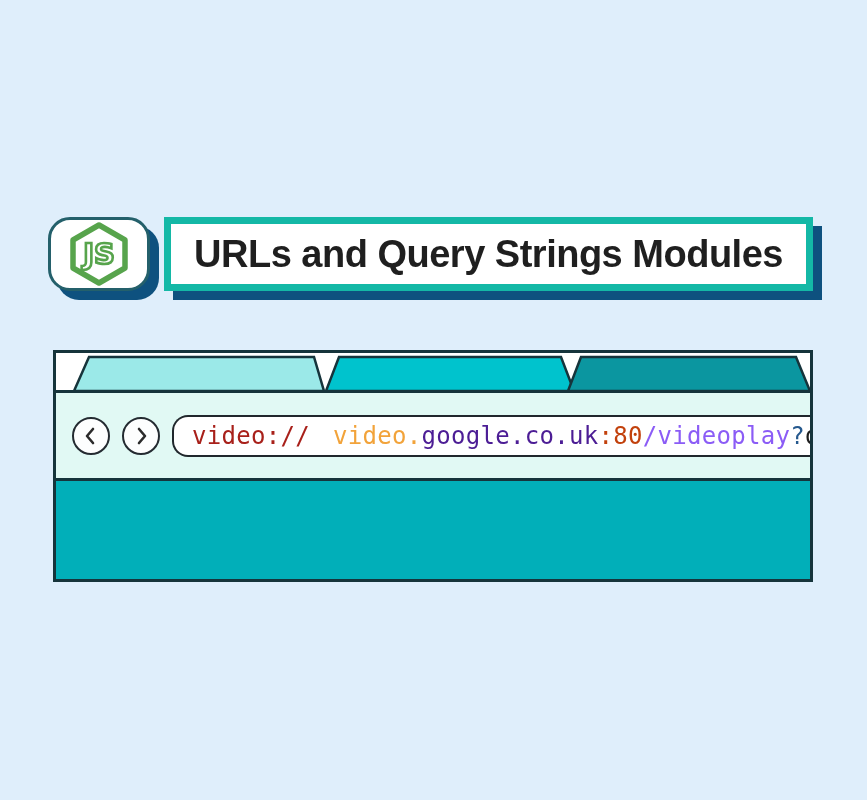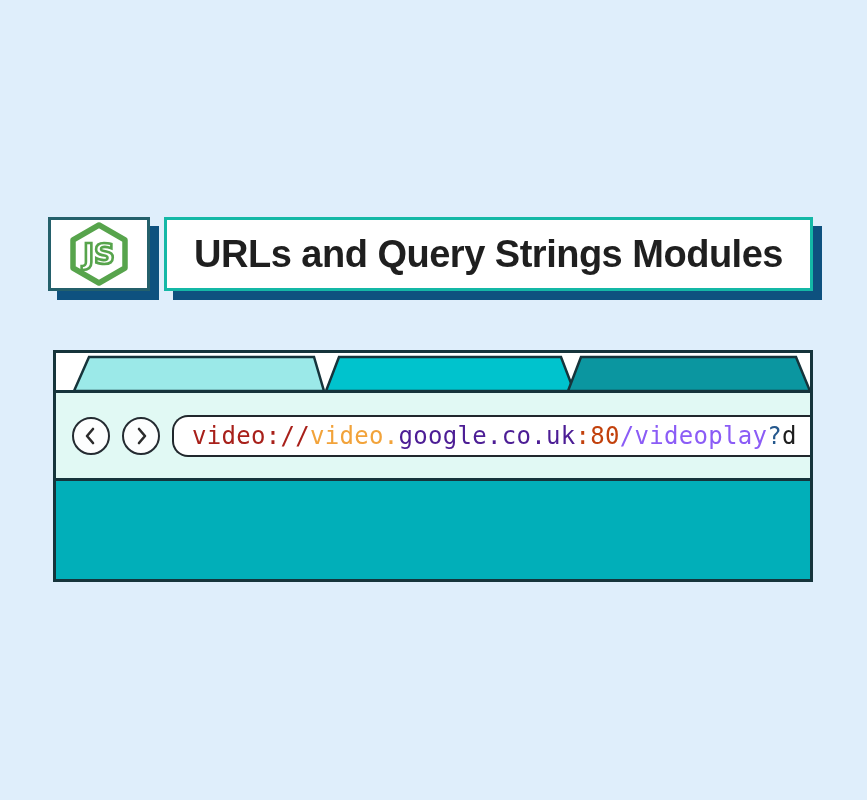--- a/index.html
+++ b/index.html
@@ -4,21 +4,21 @@
 <style>
   html,body{margin:0;padding:0;}
   body{font-family:"Liberation Sans",sans-serif;}
   .canvas{position:relative;width:867px;height:800px;background:#DFEEFB;overflow:hidden;}
 
   
   .shadow-box{box-shadow:9px 9px 0 #0E517F;}
   .node-box{position:absolute;left:48px;top:217px;width:102px;height:74px;box-sizing:border-box;
     background:#FFFFFF;border:3px solid #24606B;display:flex;align-items:center;justify-content:center;}
   .title-box{position:absolute;left:164px;top:217px;width:649px;height:74px;box-sizing:border-box;
-    background:#FFFFFF;border:3px solid #14b8a6;display:flex;align-items:center;justify-content:center;}
+    background:#FFFFFF;border:7px solid #14b8a6;display:flex;align-items:center;justify-content:center;}
   .title-text{font-size:38px;font-weight:bold;color:#1F1F1F;letter-spacing:-0.5px;white-space:nowrap;}
 
   
   .browser{position:absolute;left:53px;top:350px;width:760px;height:232px;box-sizing:border-box;
     border:3px solid #16343B;background:#FFFFFF;display:flex;flex-direction:column;}
   .tabstrip{height:37px;background:#FFFFFF;border-bottom:3px solid #16343B;position:relative;}
   .tabstrip svg{display:block;width:100%;height:100%;}
   .toolbar{height:85px;background:#E1F9F4;border-bottom:3px solid #16343B;display:flex;align-items:center;
     padding-left:16px;overflow:hidden;}
   .nav-btn{width:38px;height:38px;border-radius:50%;background:#FDFEFE;border:2.5px solid #242B31;
@@ -28,21 +28,21 @@
     display:flex;align-items:center;overflow:hidden;}
   .url{font-family:"DejaVu Sans Mono","Liberation Mono",monospace;font-size:24px;
     padding-left:18px;white-space:nowrap;letter-spacing:0.3px;}
   .content{flex:1 1 auto;background:#01AFB9;}
 </style>
 </head>
 <body>
 
 <div class="canvas" style="background: rgb(223, 238, 251);">
 
-  <div class="node-box shadow-box" style="box-shadow: rgb(14, 81, 127) 9px 9px 0px;">
+  <div class="node-box shadow-box" style="box-shadow: rgb(14, 81, 127) 9px 9px 0px; border-radius: 22px;">
     <svg width="72" height="64" viewBox="0 0 72 64">
       <polygon class="logo-stroke" points="36,3 62,18 62,46 36,61 10,46 10,18" fill="none" stroke="#57A44C" stroke-width="5.5" stroke-linejoin="round"></polygon>
       <text class="logo-stroke" x="36" y="42" text-anchor="middle" font-family="DejaVu Sans, Liberation Sans, sans-serif" font-size="29" font-weight="bold" fill="#FFFFFF" stroke="#57A44C" stroke-width="2.6">JS</text>
     </svg>
   </div>
 
   <div class="title-box shadow-box" style="box-shadow: rgb(14, 81, 127) 9px 9px 0px;">
     <span class="title-text">URLs and Query Strings Modules</span>
   </div>
 
@@ -61,20 +61,20 @@
         <svg width="24" height="24" viewBox="0 0 24 24">
           <polyline points="14,5 8,12 14,19" fill="none" stroke="#2B2B2B" stroke-width="2.6" stroke-linecap="round" stroke-linejoin="round"></polyline>
         </svg>
       </div>
       <div class="nav-btn">
         <svg width="24" height="24" viewBox="0 0 24 24">
           <polyline points="10,5 16,12 10,19" fill="none" stroke="#2B2B2B" stroke-width="2.6" stroke-linecap="round" stroke-linejoin="round"></polyline>
         </svg>
       </div>
       <div class="address-bar">
-        <span class="url"><span style="color: rgb(168, 32, 26);">video://</span><span style="color: rgb(242, 163, 58);">video.</span><span style="color: #4c1d95;">google.co.uk</span><span style="color: #c2410c;">:80</span><span style="color: #8b5cf6;">/videoplay</span><span style="color: rgb(37, 88, 141);">?</span><span style="color: rgb(29, 29, 29);">d</span></span>
+        <span class="url"><span style="color: rgb(168, 32, 26);">video://</span><span style="color: rgb(242, 163, 58); margin-left: 23px;">video.</span><span style="color: #4c1d95;">google.co.uk</span><span style="color: #c2410c;">:80</span><span style="color: #8b5cf6;">/videoplay</span><span style="color: rgb(37, 88, 141);">?</span><span style="color: rgb(29, 29, 29);">d</span></span>
       </div>
     </div>
 
     <div class="content" style="background: rgb(1, 175, 185);"></div>
 
   </div>
 </div>
 
 </body></html>

